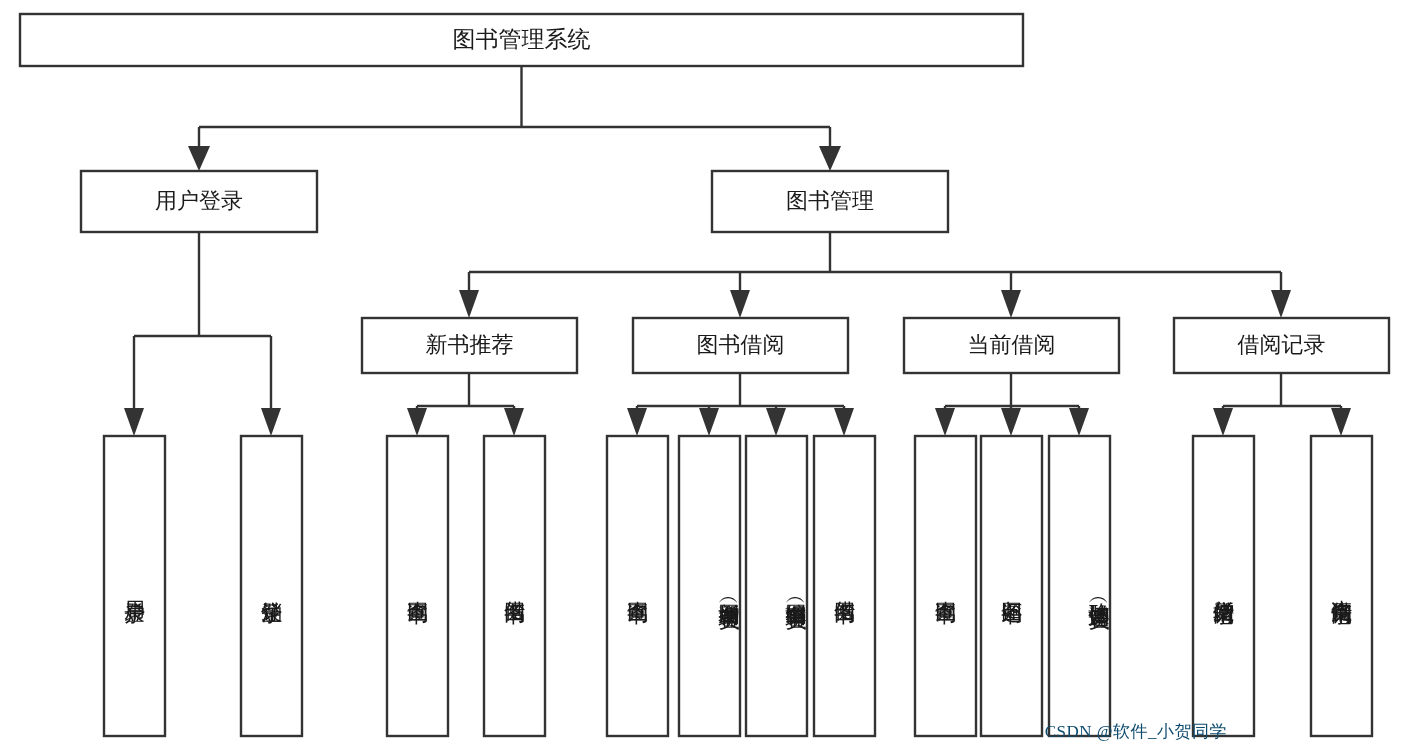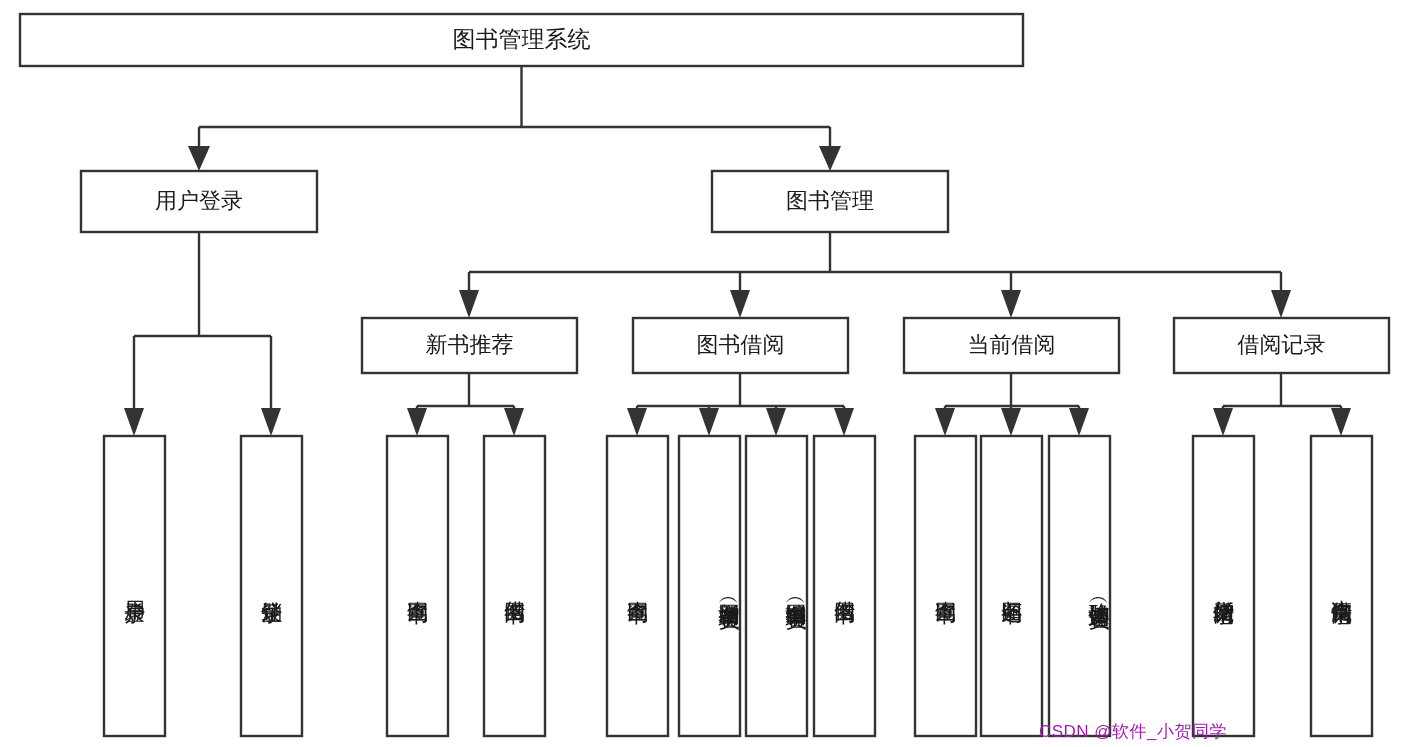--- a/index.html
+++ b/index.html
@@ -66,23 +66,23 @@
     letter-spacing: 1px;
     white-space: nowrap;
     text-align: center;
     pointer-events: none;
     user-select: none;
   }
   .watermark {
     position: absolute;
     right: 12px;
     bottom: 4px;
-    font-family: Liberation Sans, sans-serif;
+    font-family: Liberation Serif, serif;
     font-size: 17px;
-    color: #a21caf;
+    color: #0c4a6e;
     letter-spacing: 0.5px;
     user-select: none;
     white-space: nowrap;
   }
 </style>
 </head>
 <body>
 
 <div id="diagram-root">
 

